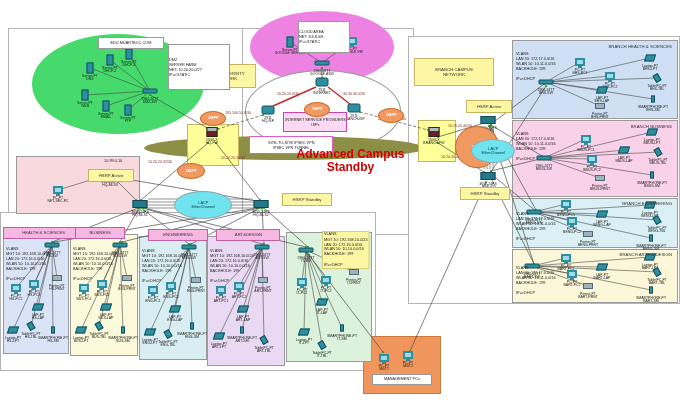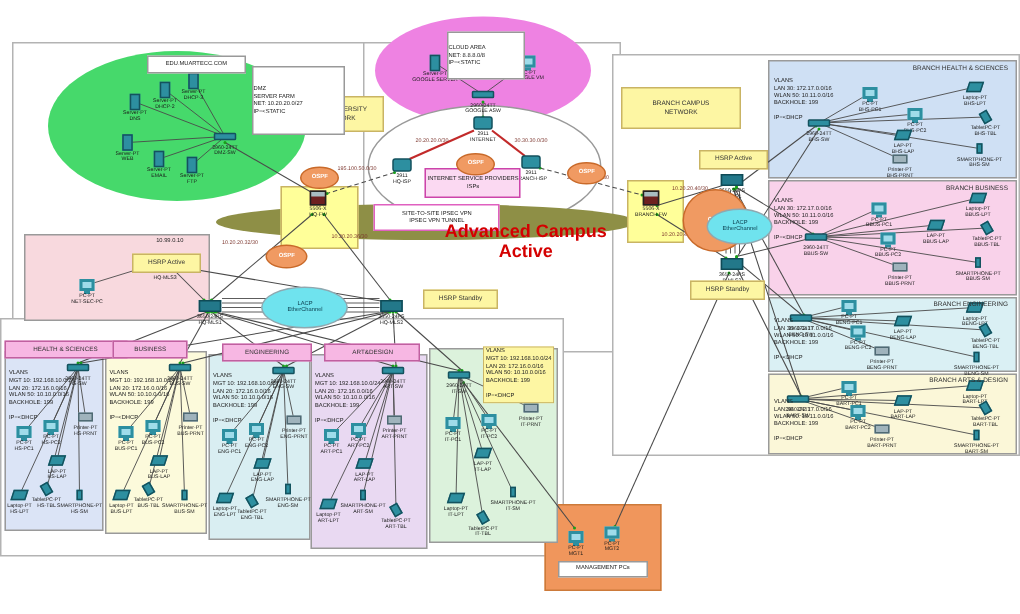--- a/index.html
+++ b/index.html
@@ -44,21 +44,21 @@
         display:flex;align-items:center;justify-content:center;}
   .lacp .ts{font-size:6px;line-height:1.15;color:#083a4a;text-align:center;transform:scale(0.64);}
   .redtitle{position:absolute;font-weight:bold;color:#d40000;z-index:6;text-align:center;line-height:1.12;}
 </style>
 </head>
 <body>
 
 <div id="canvas">
   <div class="redtitle" style="left:268px;top:148px;width:165px;font-size:12px;">
     <div>Advanced Campus</div>
-    <div>Active</div>
+    <div>Standby</div>
   </div>
 <div class="cont" style="left: 8px; top: 28px; width: 234px; height: 204px;"></div>
     <div class="cont" style="left: 242px; top: 28px; width: 170px; height: 205px;"></div>
     <div class="cont" style="left: 408px; top: 36px; width: 270px; height: 266px;"></div>
     <div class="cont" style="left: 0px; top: 212px; width: 374px; height: 157px;"></div>
     <div class="ell" style="left: 32px; top: 34px; width: 172px; height: 100px; background: rgb(70, 217, 107); border: none;"></div>
     <div class="ell" style="left: 250px; top: 11px; width: 144px; height: 72px; background: rgb(238, 130, 226); border: none;"></div>
     <div class="ell" style="left: 245px; top: 70px; width: 154px; height: 80px; background: rgb(255, 255, 255); border: 1px solid rgb(153, 153, 153);"></div>
     <div class="ell" style="left: 144px; top: 136px; width: 280px; height: 24px; background: rgb(142, 143, 70); border: none;"></div>
     <div class="gbody" style="left: 187px; top: 124px; width: 50px; height: 40px; background: rgb(255, 255, 153); border: 1px solid rgb(201, 180, 100);"></div>

